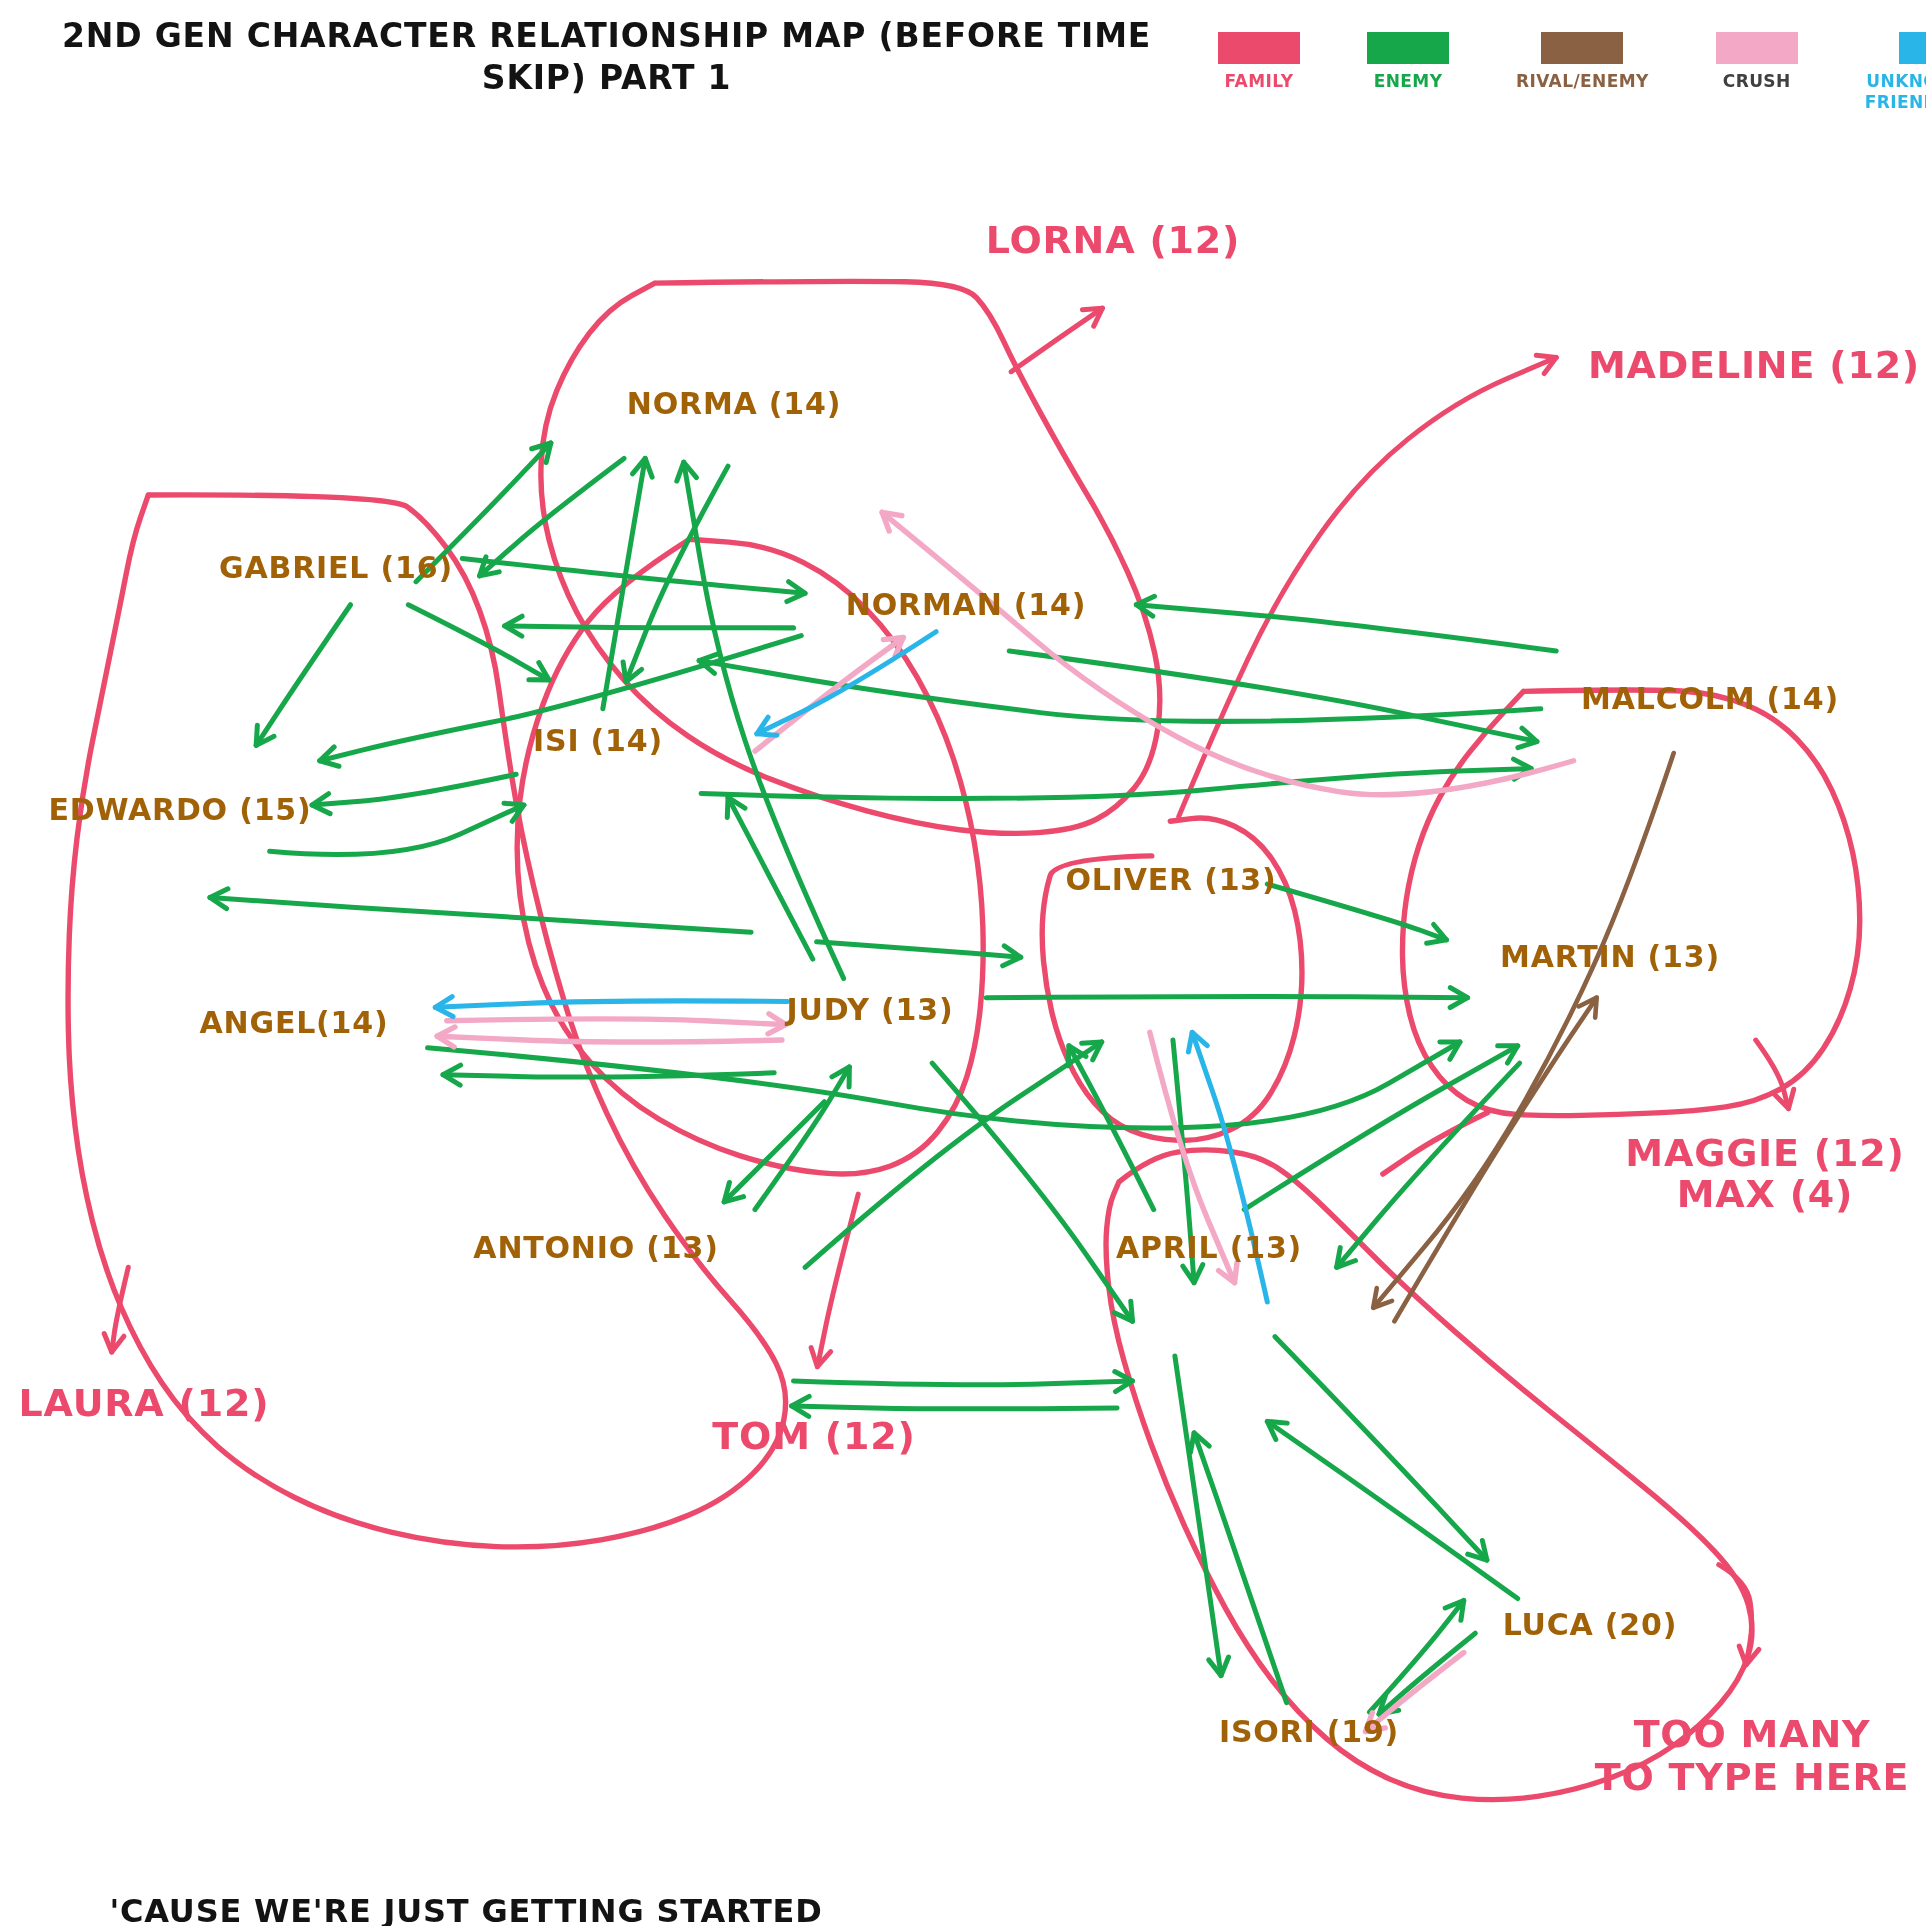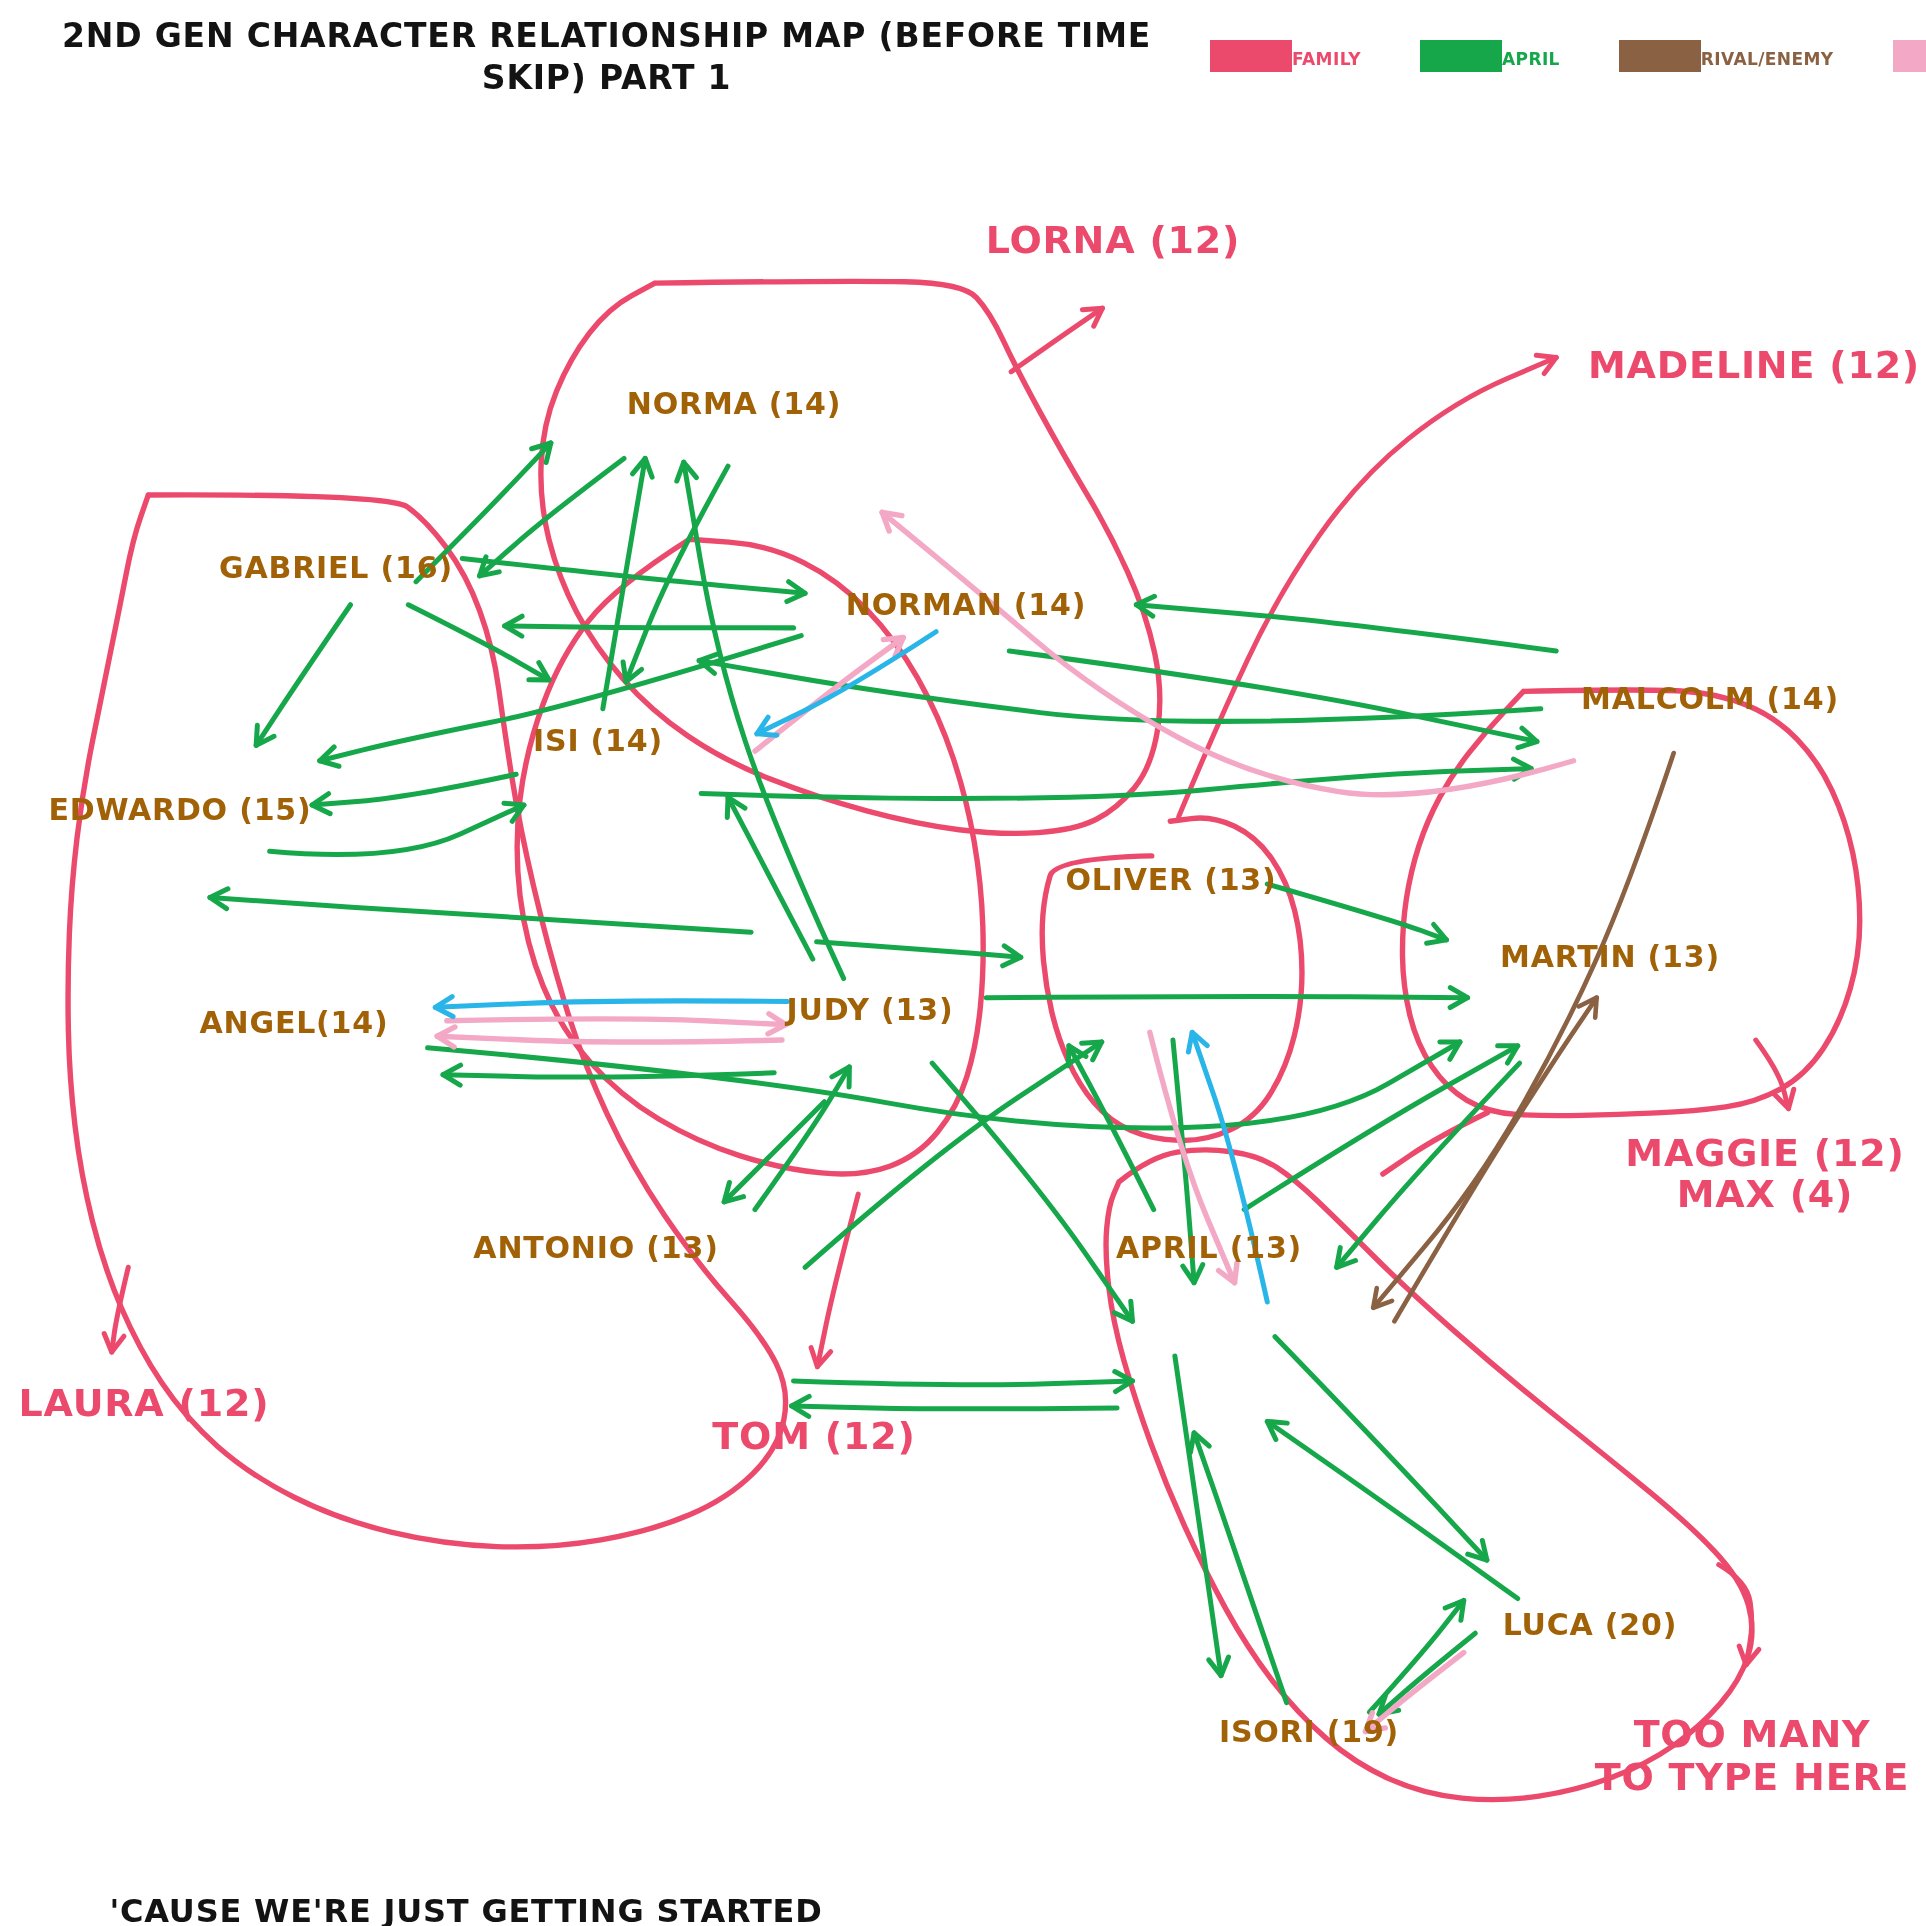--- a/index.html
+++ b/index.html
@@ -9,21 +9,21 @@
   svg#map{position:absolute;left:0;top:0;width:1926px;height:1926px;}
   .node-label{position:absolute;transform:translate(-50%,-50%);white-space:nowrap;
       font-weight:700;letter-spacing:0.8px;}
   .node-member{color:#a16207;font-size:30px;}
   .node-family{color:#EC4A6D;font-size:38px;}
   .title-block{position:absolute;left:11.6px;top:15.4px;width:1190px;text-align:center;
       color:#131313;font-weight:700;}
   .title-line1{font-size:33px;letter-spacing:0.8px;line-height:1.25;}
   .title-line2{font-size:31px;letter-spacing:0.8px;line-height:1.3;}
   .legend{position:absolute;left:1210px;top:32px;display:flex;gap:59px;}
-  .legend-item{display:flex;flex-direction:row;align-items:center;}
+  .legend-item{display:flex;flex-direction:column;align-items:center;margin-left:8px;}
   .legend-swatch{width:82px;height:32px;}
   .legend-label{margin-top:7px;font-size:17px;font-weight:700;letter-spacing:0.4px;
       text-align:center;line-height:1.22;white-space:pre-line;}
   .footer-line{position:absolute;transform:translate(-50%,-50%);white-space:nowrap;
       color:#131313;font-weight:700;font-size:32px;letter-spacing:0.8px;}
 </style>
 </head>
 <body>
 
 <div id="stage">
@@ -154,21 +154,21 @@
     <div class="title-line1">2ND GEN CHARACTER RELATIONSHIP MAP (BEFORE TIME SKIP) PART 1</div>
   </div>
 
   <div class="legend" id="legend">
       <div class="legend-item">
         <div class="legend-swatch" style="background: rgb(236, 74, 109);"></div>
         <div class="legend-label" style="color: rgb(236, 74, 109);">FAMILY</div>
       </div>
       <div class="legend-item">
         <div class="legend-swatch" style="background: rgb(23, 167, 75);"></div>
-        <div class="legend-label" style="color: rgb(23, 167, 75);">APRIL</div>
+        <div class="legend-label" style="color: rgb(23, 167, 75);">ENEMY</div>
       </div>
       <div class="legend-item">
         <div class="legend-swatch" style="background: rgb(138, 97, 66);"></div>
         <div class="legend-label" style="color: rgb(138, 97, 66);">RIVAL/ENEMY</div>
       </div>
       <div class="legend-item">
         <div class="legend-swatch" style="background: rgb(243, 168, 198);"></div>
         <div class="legend-label" style="color: #404040;">CRUSH</div>
       </div>
       <div class="legend-item">

